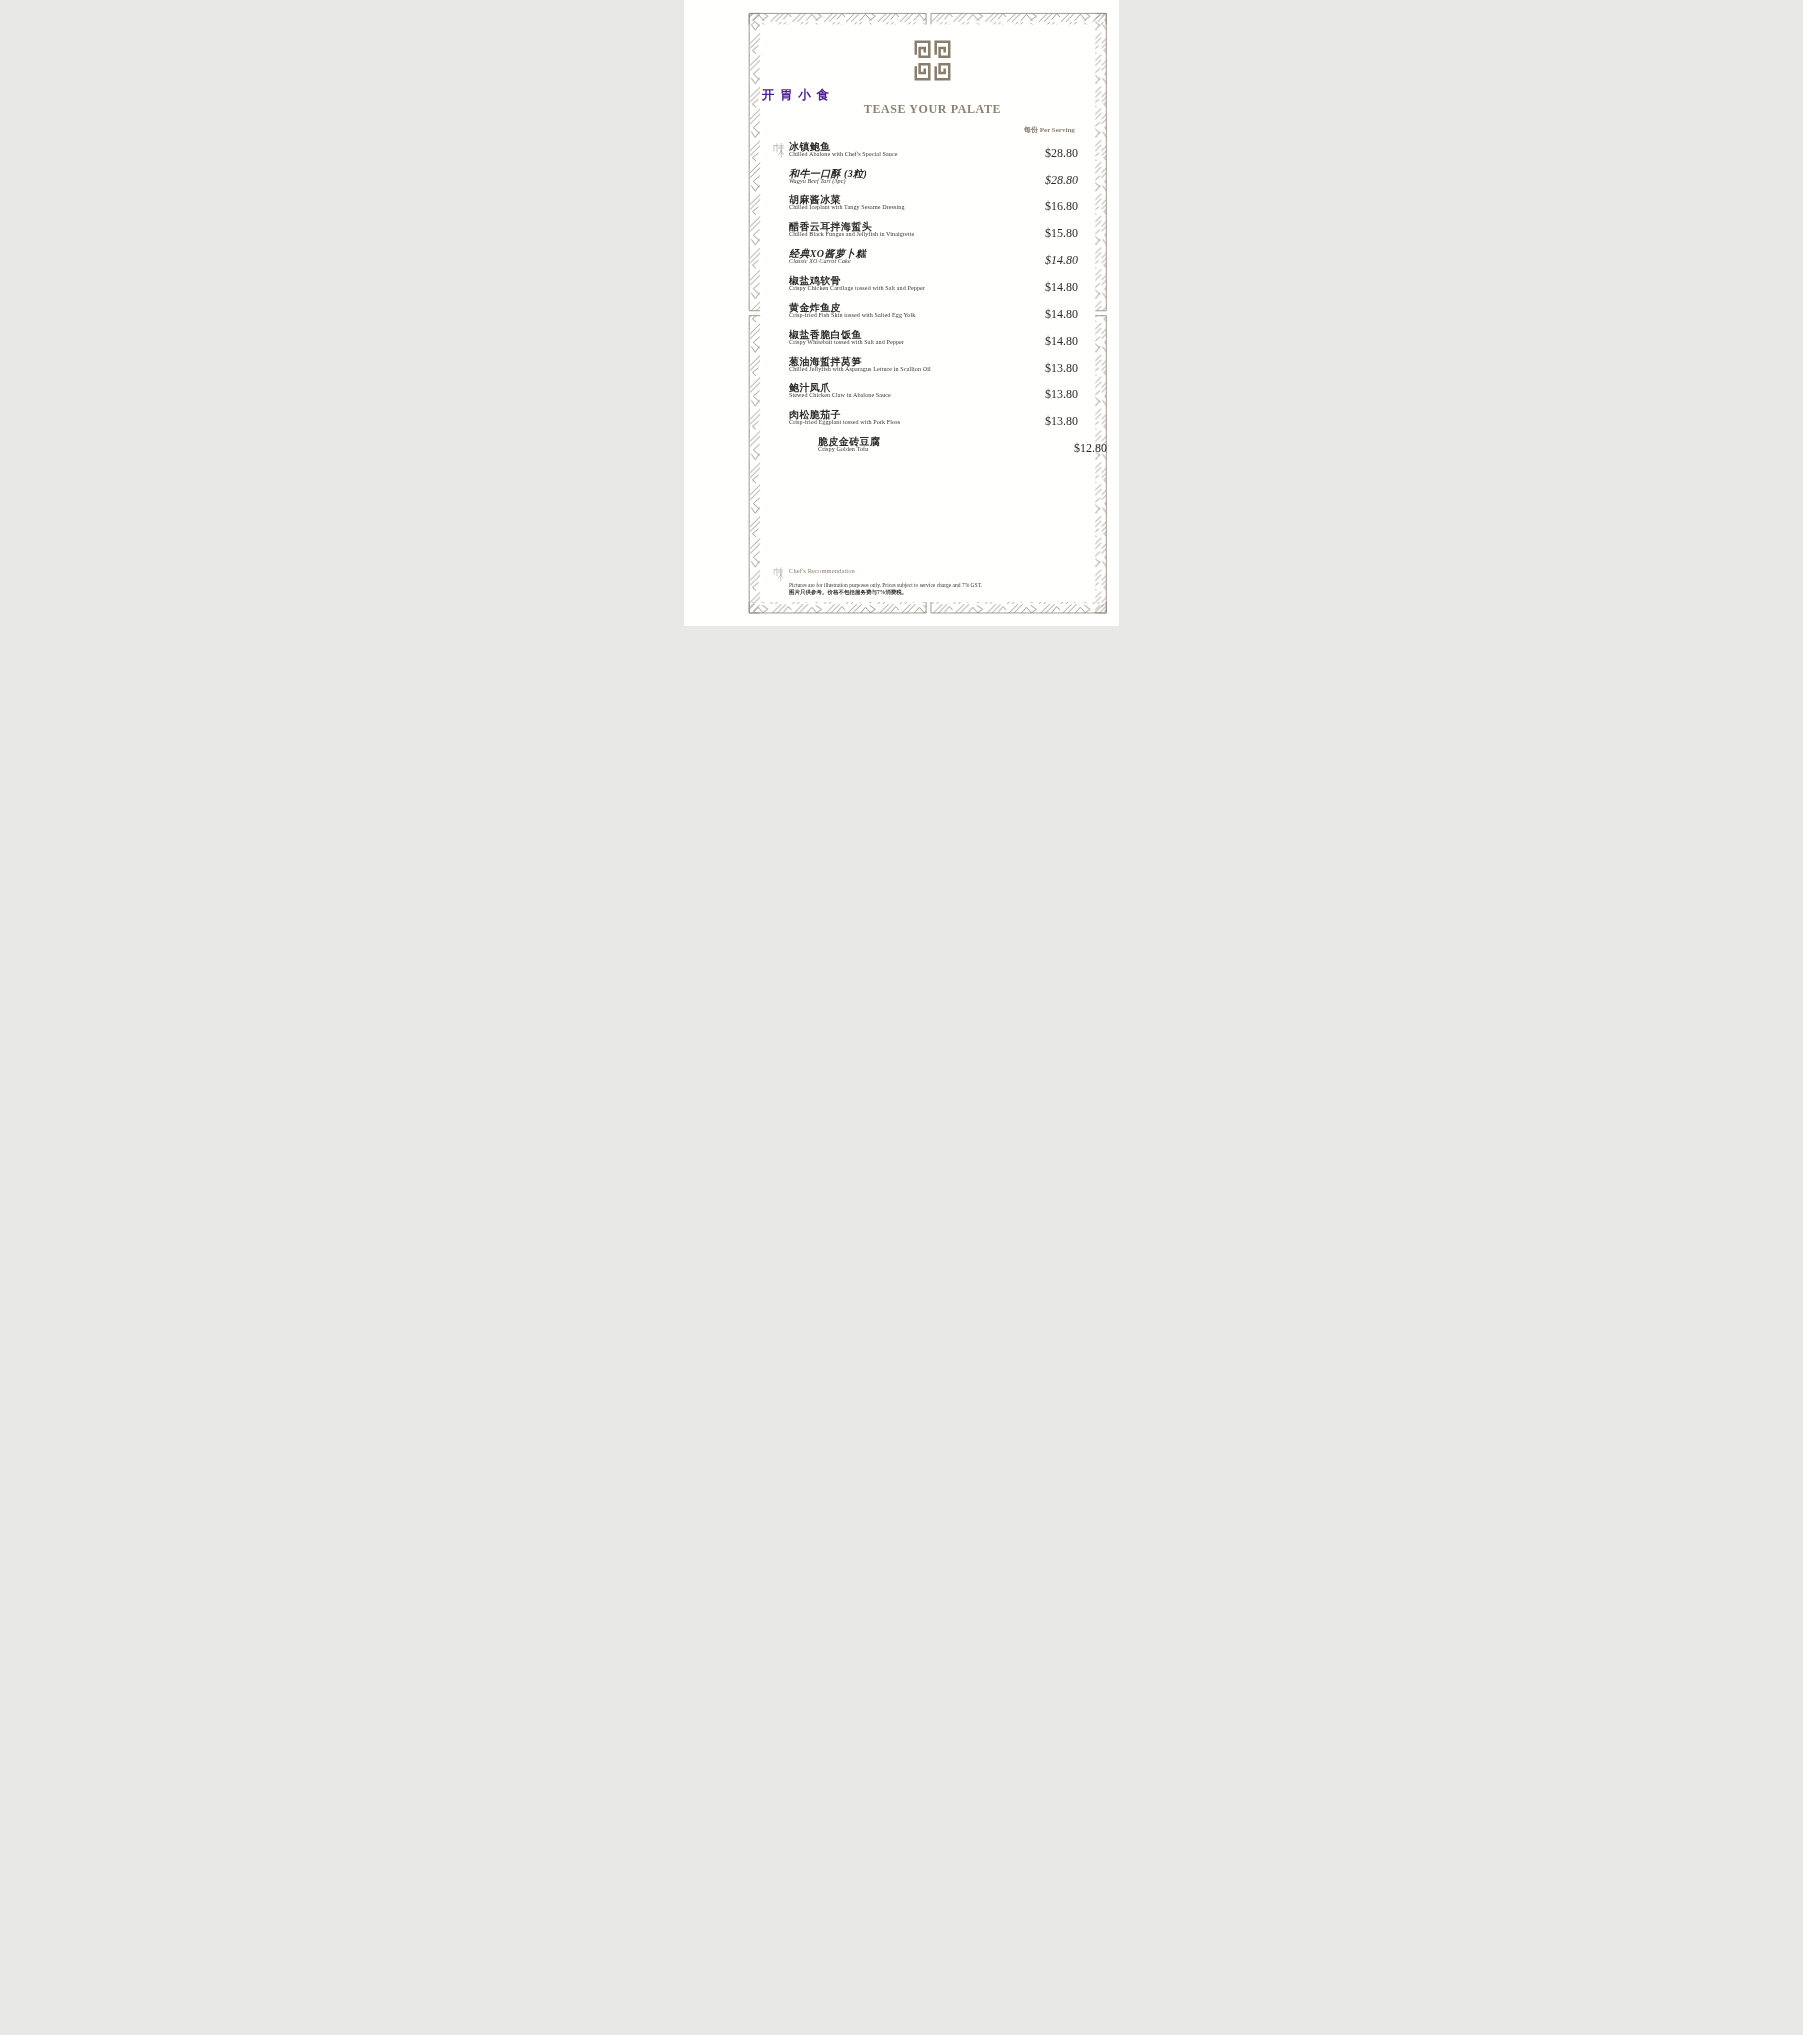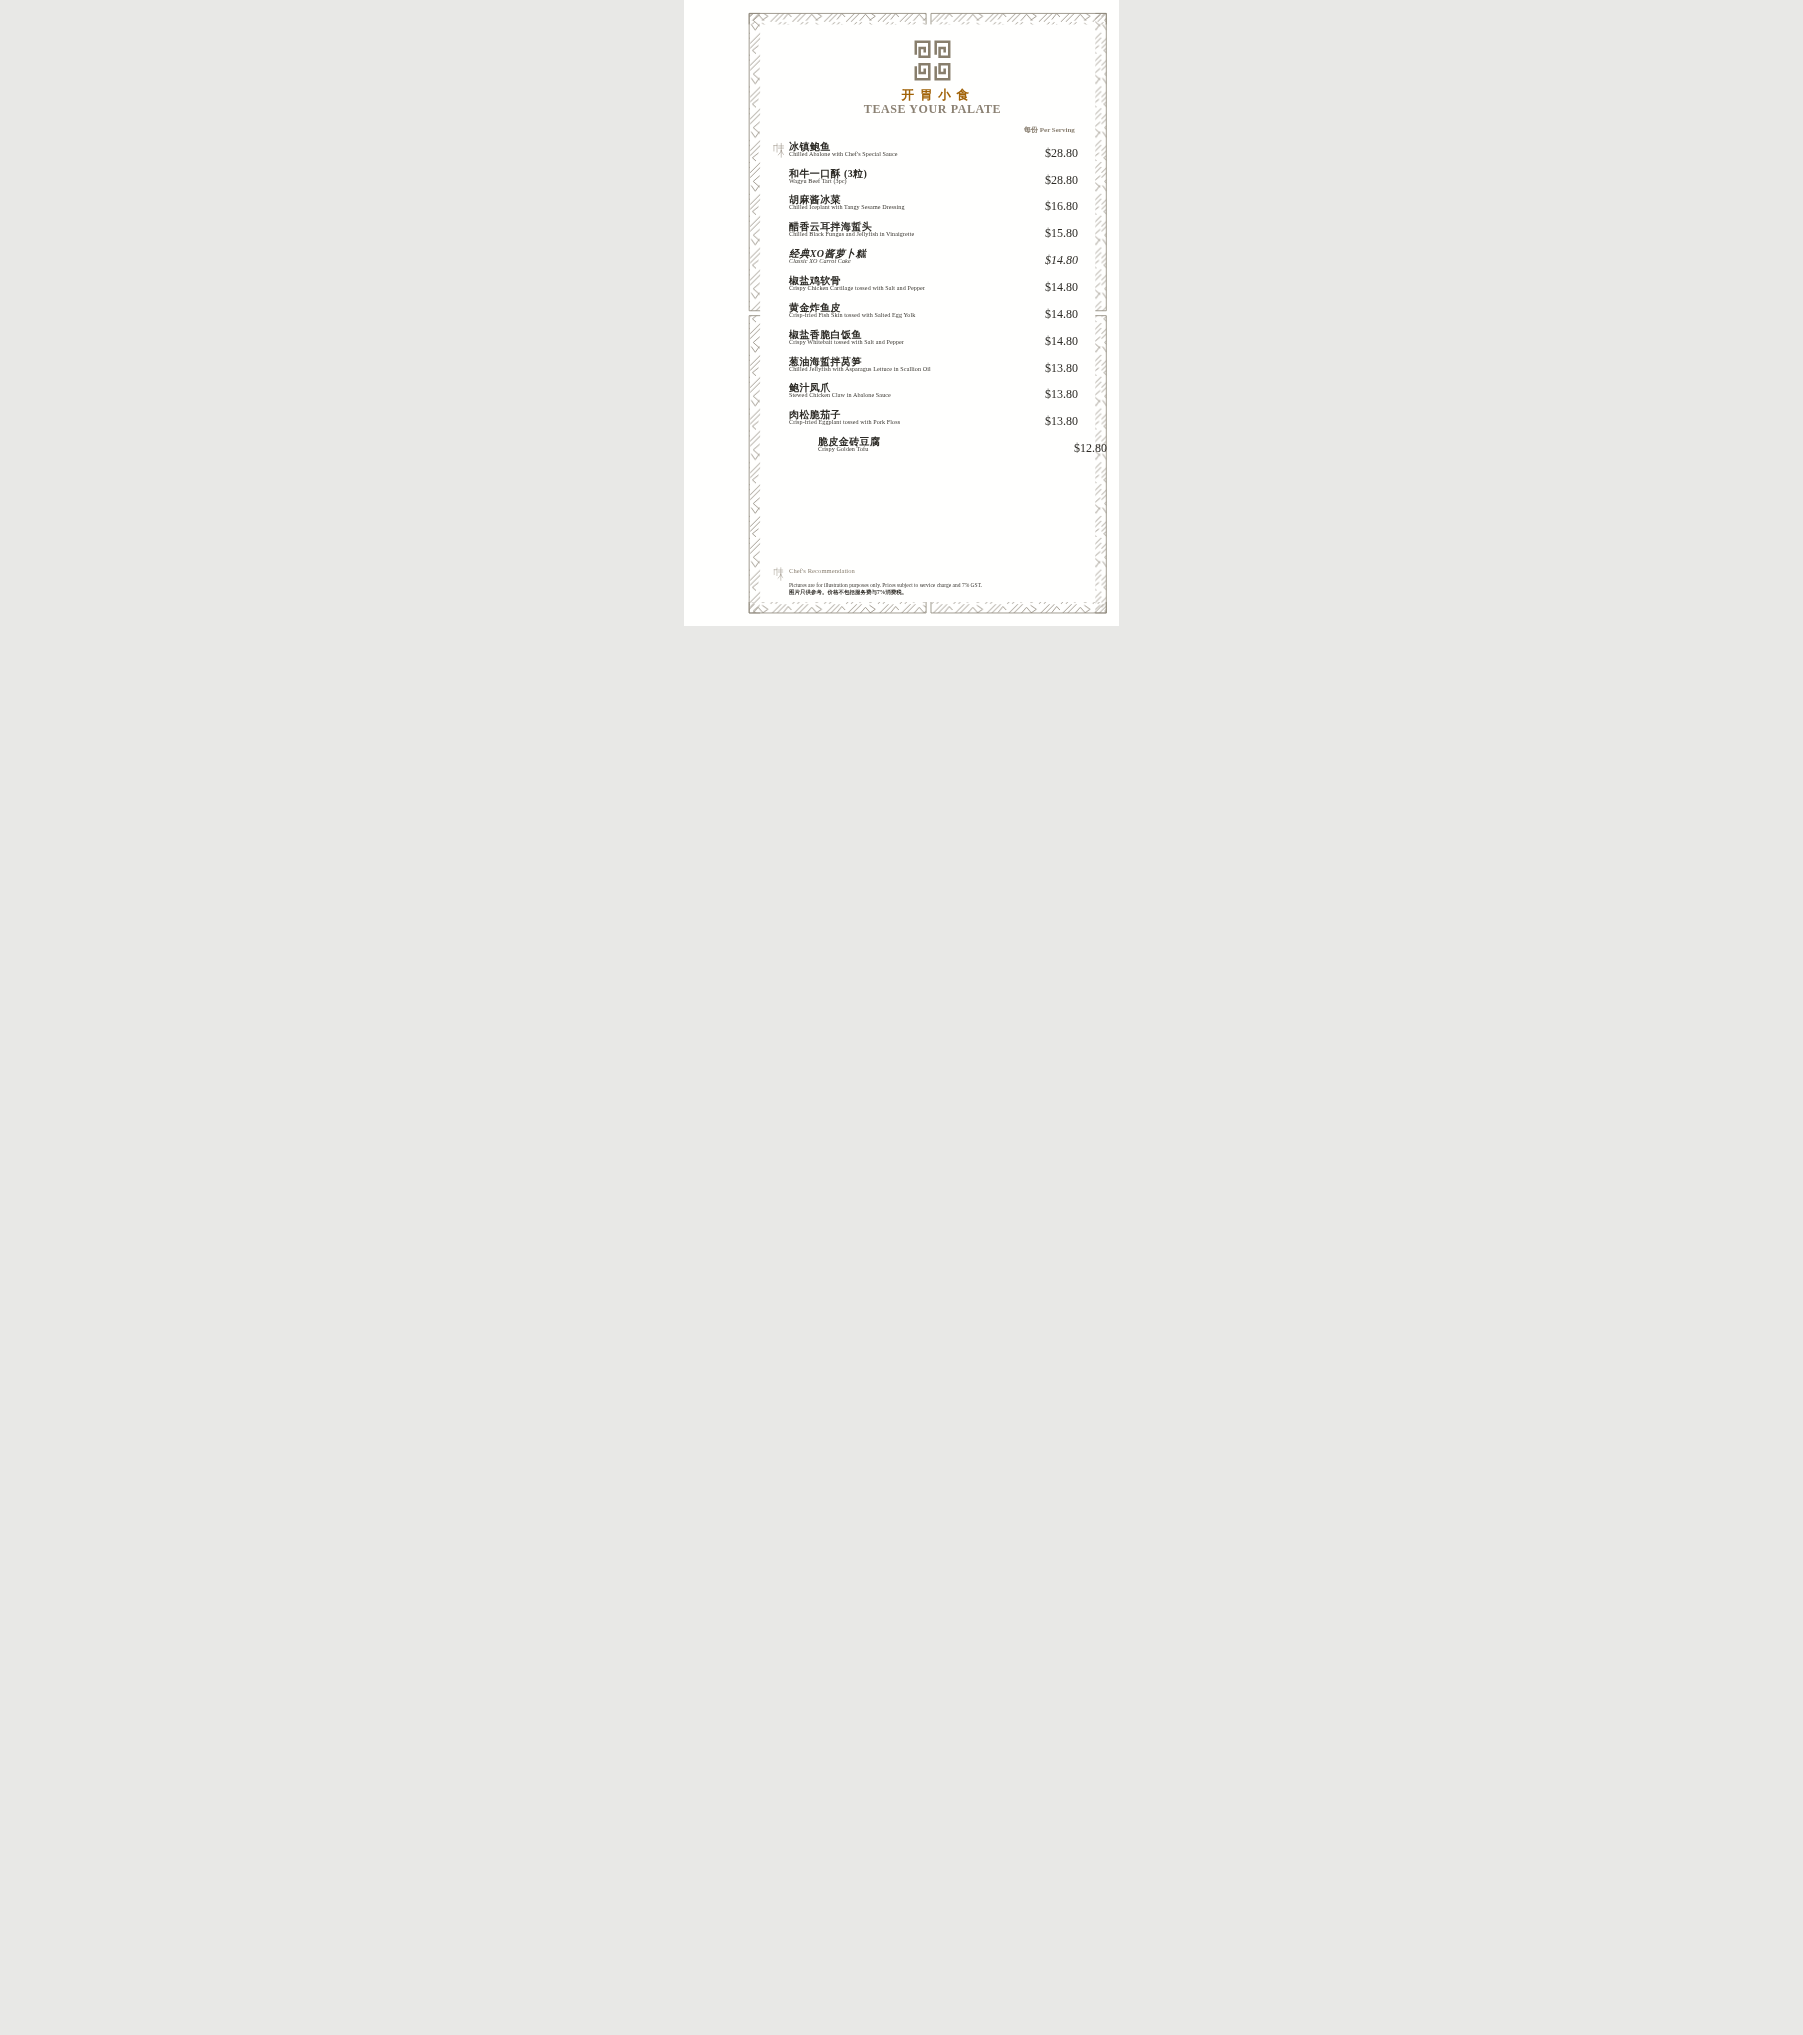--- a/index.html
+++ b/index.html
@@ -11,23 +11,23 @@
     overflow:hidden;
     font-family:"Liberation Serif","DejaVu Serif",serif;
   }
   .abs{position:absolute;}
   
   svg.border-frame{position:absolute;left:0;top:0;width:435px;height:626px;}
   
   svg.logo{position:absolute;left:230px;top:40px;width:37px;height:41px;}
   
   .title-zh{
-    left:72px;top:88px;width:353px;text-align:center;
+    left:72px;top:88px;width:353px;text-align:left;
     font-size:12.6px;line-height:14.7px;letter-spacing:5.7px;padding-left:5.7px;
-    color:#a16207;font-weight:600;
+    color:#4c1d95;font-weight:600;
   }
   .title-en{
     left:72px;top:103px;width:353px;text-align:center;
     font-size:12px;line-height:12.2px;letter-spacing:0.6px;
     color:#8b8173;font-weight:600;
   }
   .col-header{
     left:340px;top:126px;
     font-size:7px;line-height:9px;
     color:#8b8173;font-weight:700;
@@ -157,21 +157,21 @@
       <div class="item-row" style="top: 142px;">
       <span class="rec-icon">
         <svg viewBox="0 0 60 90" xmlns="http://www.w3.org/2000/svg">
             <use href="#weiGlyph"></use>
           </svg>
       </span>
       <div class="zh">冰镇鲍鱼</div>
       <div class="en">Chilled Abalone with Chef's Special Sauce</div>
       <div class="price">$28.80</div>
     </div>
-      <div class="item-row" style="top: 169px;">
+      <div class="item-row" style="top: 169px; font-style: italic;">
 
       <div class="zh">和牛一口酥 (3粒)</div>
       <div class="en">Wagyu Beef Tart (3pc)</div>
       <div class="price">$28.80</div>
     </div>
       <div class="item-row" style="top: 195px;">
 
       <div class="zh">胡麻酱冰菜</div>
       <div class="en">Chilled Iceplant with Tangy Sesame Dressing</div>
       <div class="price">$16.80</div>

